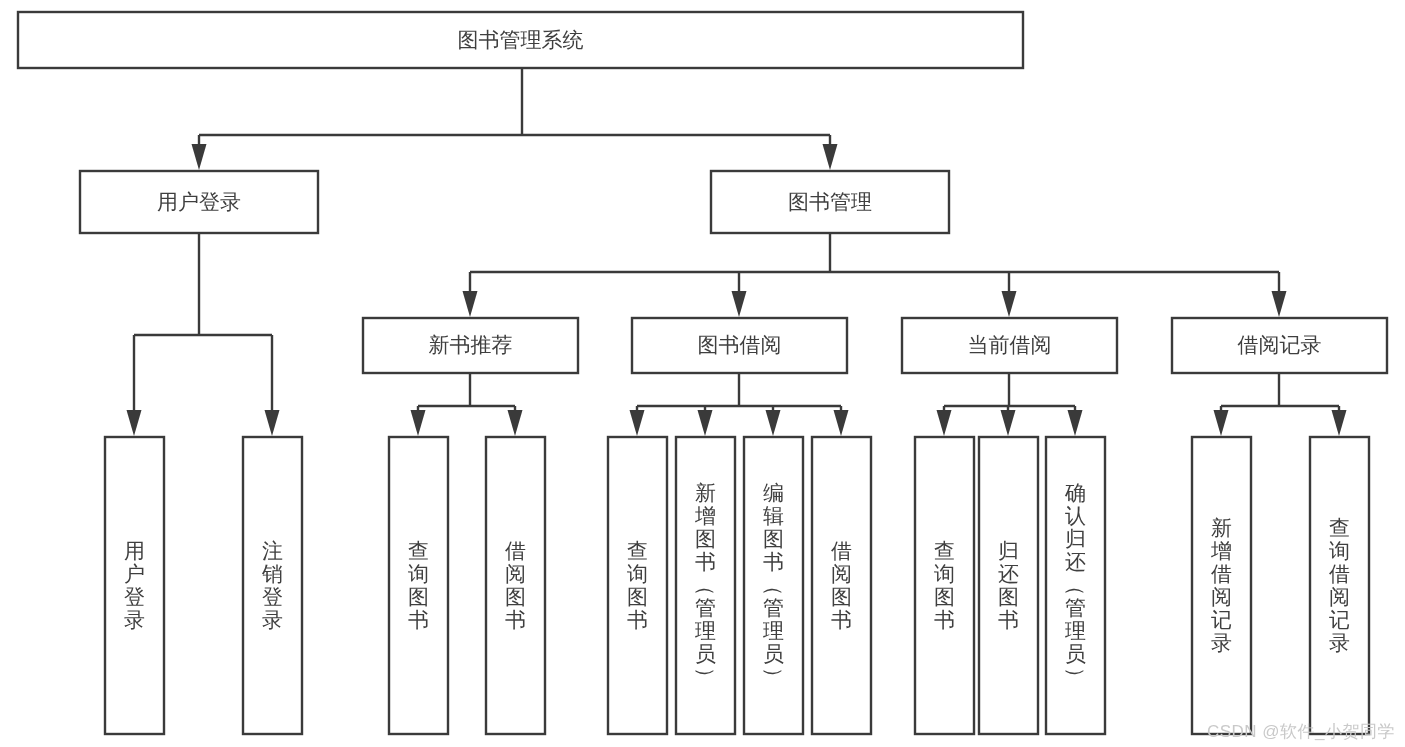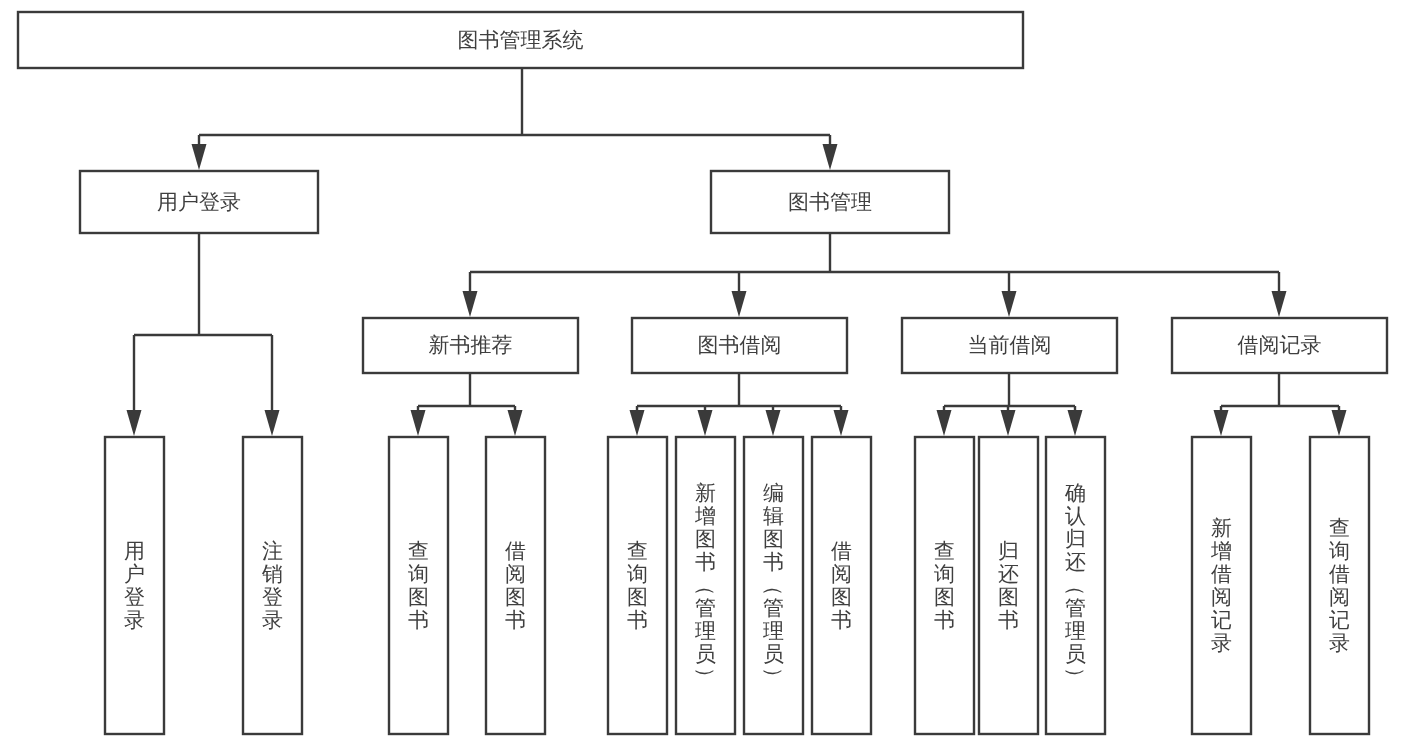--- a/index.html
+++ b/index.html
@@ -274,13 +274,14 @@
           <rect class="node-box" x="1310" y="437" width="59" height="297"></rect>
           <text class="node-label-vertical" x="1339.5" y="534.9">查</text>
           <text class="node-label-vertical" x="1339.5" y="557.9">询</text>
           <text class="node-label-vertical" x="1339.5" y="580.9">借</text>
           <text class="node-label-vertical" x="1339.5" y="603.9">阅</text>
           <text class="node-label-vertical" x="1339.5" y="626.9">记</text>
           <text class="node-label-vertical" x="1339.5" y="649.9">录</text>
         </g>
       </g>
   </svg>
+  <div class="watermark">CSDN @软件_小贺同学</div>
 </div>
 
 </body></html>

